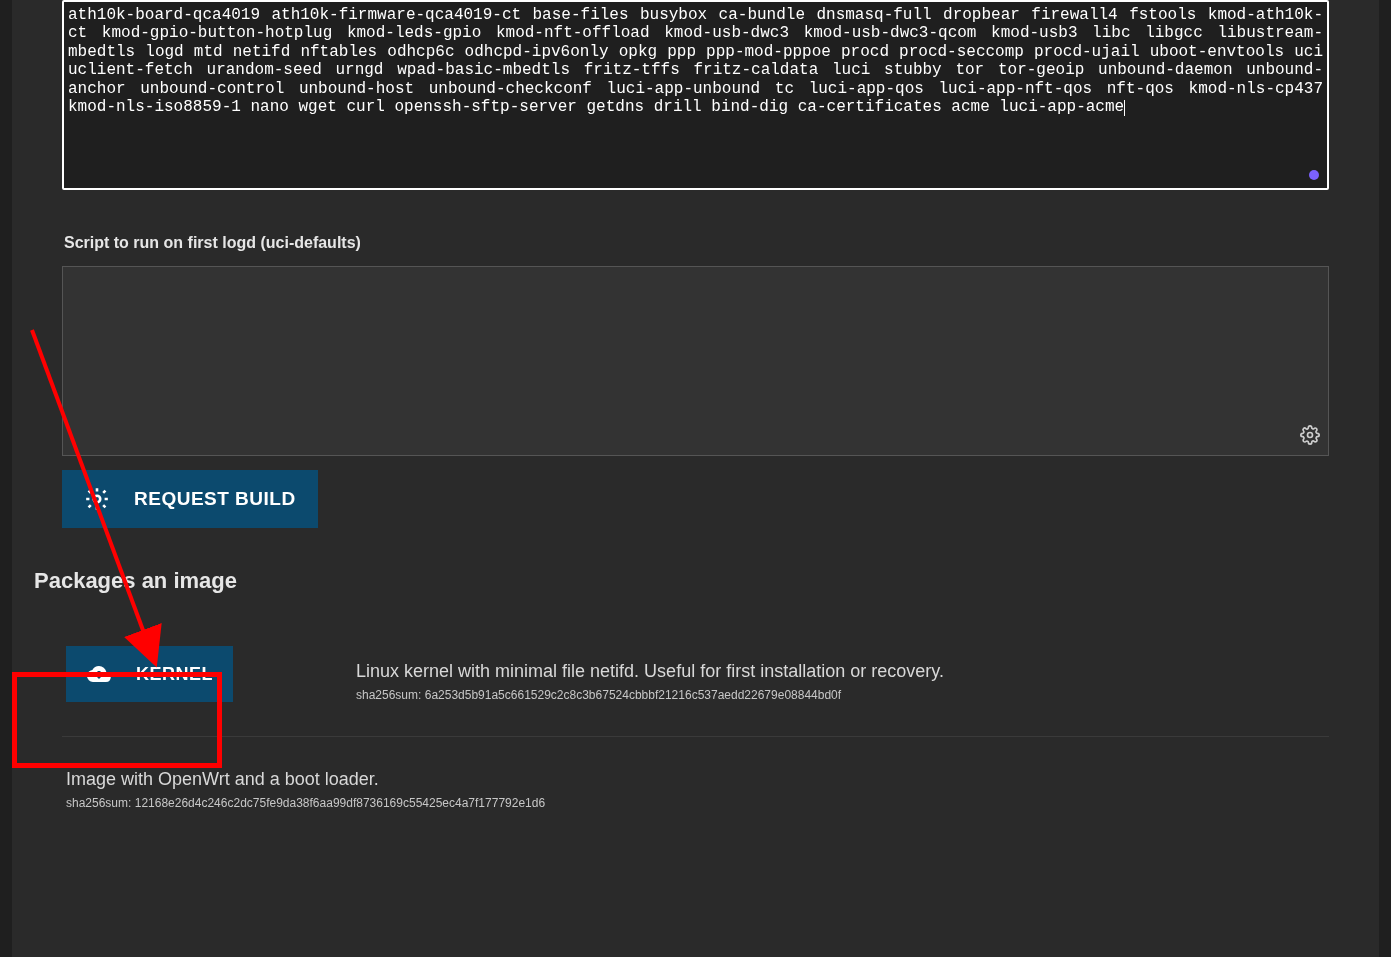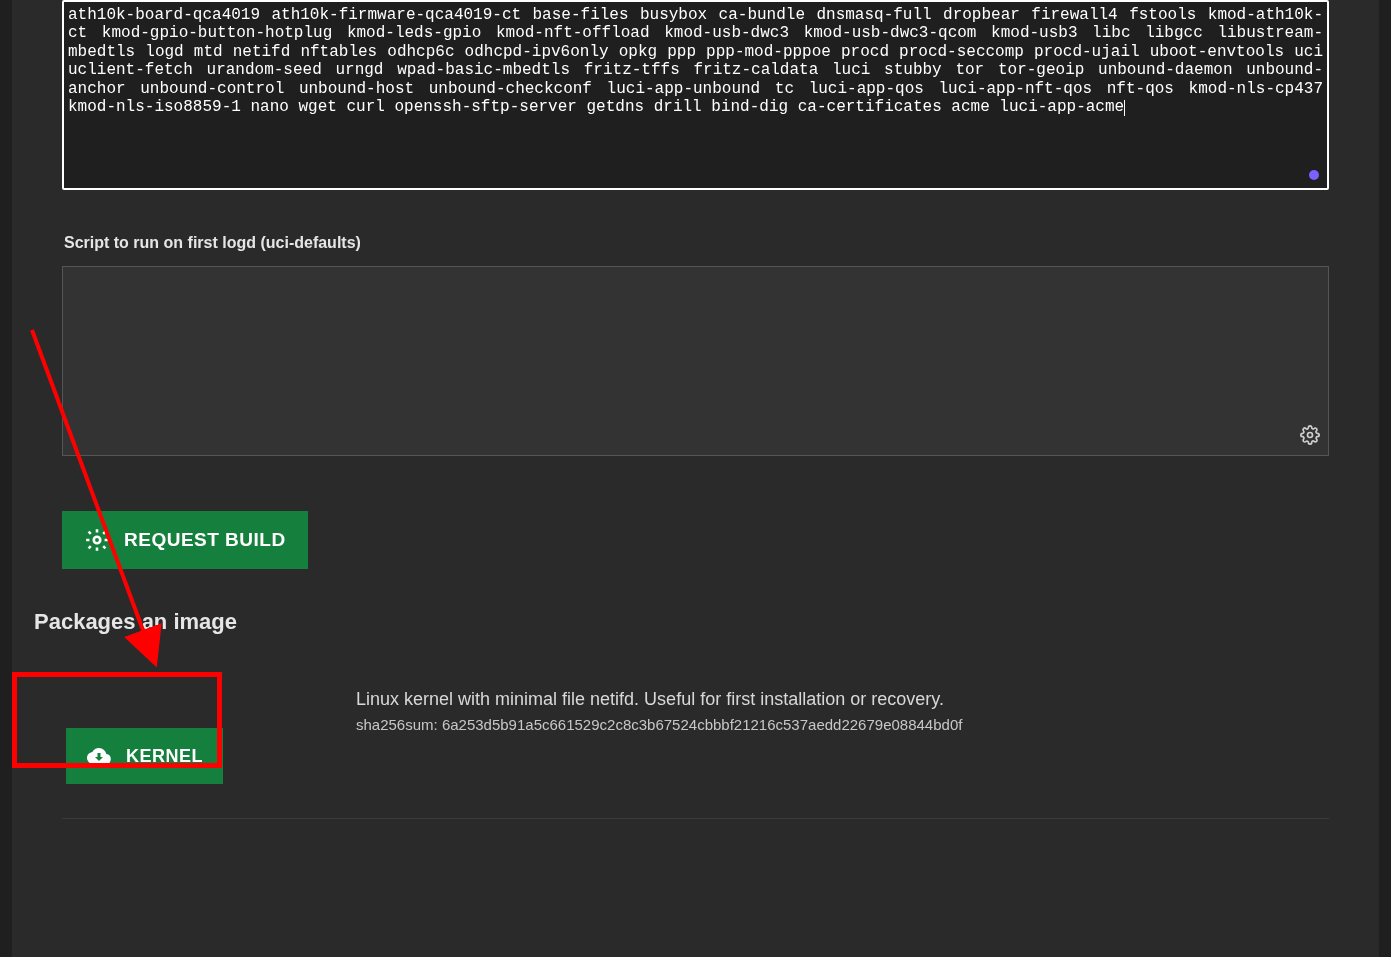--- a/index.html
+++ b/index.html
@@ -65,51 +65,50 @@
   }
   .gear-wrap {
     position: absolute;
     right: 8px;
     bottom: 6px;
     color: #cfcfcf;
   }
   .btn {
     display: inline-flex;
     align-items: center;
-    gap: 14px;
-    background: #15803d;
+    gap: 24px;
+    background: #0c4a6e;
     color: #fff;
     font-weight: bold;
     font-size: 19px;
     letter-spacing: 0.5px;
     padding: 16px 22px;
     border: none;
     cursor: pointer;
-    margin-top: 41px;
   }
   .btn.small { font-size: 18px; padding: 16px 20px; }
   .btn .icon { display:inline-flex; }
   h3.section-title {
     color:#e6e6e6;
     font-size:22px;
     font-weight:bold;
     margin:40px 0 22px -28px;
   }
   .dl-row {
     display:flex;
-    align-items:flex-start;
+    align-items:flex-end;
     gap: 60px;
     padding: 30px 4px 34px 4px;
     border-bottom: 1px solid #3a3a3a;
   }
   .dl-row:first-of-type { padding-top: 22px; }
   .dl-btn-cell { width: 230px; display:flex; }
   .dl-text { flex:1; color:#d8d8d8; font-size:18px; padding-top:2px;}
   .dl-text .desc { margin-bottom:6px; }
-  .dl-text .sha  { font-size:15px; color:#c7c7c7; }
+  .dl-text .sha  { font-size:12px; color:#c7c7c7; }
   .highlight-box {
     position:absolute;
     border:5px solid #ff0000;
     pointer-events:none;
   }
   .arrow-svg { position:absolute; pointer-events:none; }
 </style>
 </head>
 <body>
 
@@ -159,20 +158,24 @@
       </button>
     </div>
     <div class="dl-text">
       <div class="desc">Linux kernel with minimal file netifd. Useful for first installation or recovery.</div>
       <div class="sha">sha256sum: 6a253d5b91a5c661529c2c8c3b67524cbbbf21216c537aedd22679e08844bd0f</div>
     </div>
   </div>
 
   
   <div class="dl-row" style="border-bottom:none">
+    <div class="dl-text">
+      <div class="desc">Image with OpenWrt and a boot loader.</div>
+      <div class="sha">sha256sum: 12168e26d4c246c2dc75fe9da38f6aa99df8736169c55425ec4a7f177792e1d6</div>
+    </div>
   </div>
 
   
   <div class="highlight-box" style="left:0px; top:672px; width:210px; height:96px;"></div>
   <svg class="arrow-svg" style="left:-30px; top:320px;" width="200" height="360">
     <defs>
       <marker id="ah" markerWidth="12" markerHeight="12" refX="8" refY="5" orient="auto">
         <path d="M0,0 L10,5 L0,10 z" fill="#ff0000"></path>
       </marker>
     </defs>

